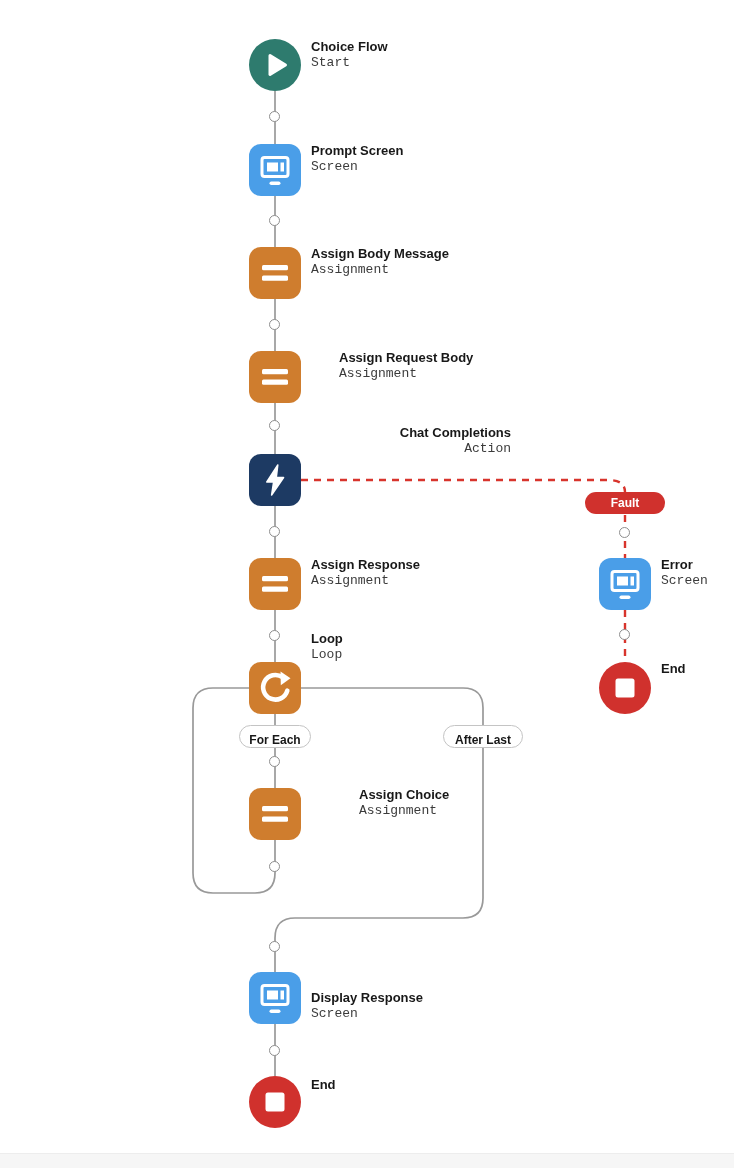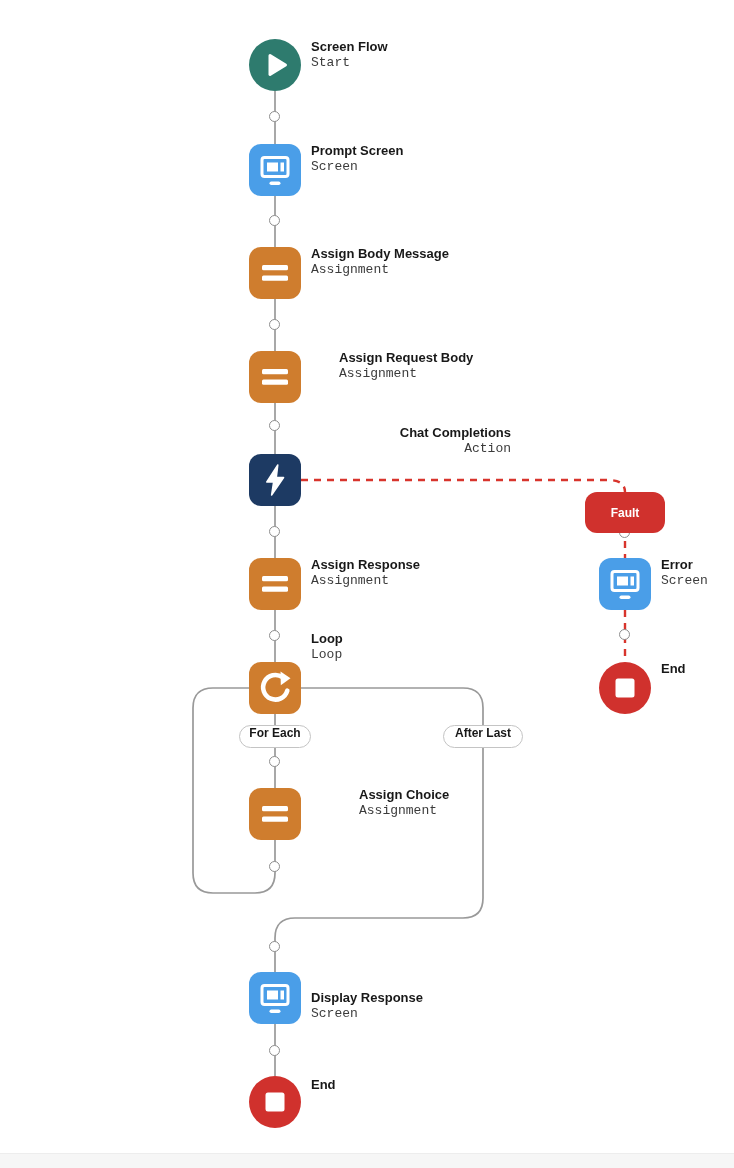--- a/index.html
+++ b/index.html
@@ -59,30 +59,30 @@
     border-radius: 50%;
     cursor: pointer;
   }
   .branch-pill {
     position: absolute;
     height: 23px;
     background: #ffffff;
     border: 1px solid #c4c4c4;
     border-radius: 12px;
     display: flex;
-    align-items: flex-start;
+    align-items: flex-end;
     justify-content: center;
     font-size: 12px;
     font-weight: bold;
     color: #181818;
   }
   .fault-pill {
     position: absolute;
     left: 585px; top: 492px;
-    width: 80px; height: 41px;
+    width: 80px; height: 22px;
     background: #d0312d;
     border-radius: 12px;
     display: flex;
     align-items: center;
     justify-content: center;
     font-size: 12px;
     font-weight: bold;
     color: #ffffff;
   }
   .bottom-strip {
@@ -140,21 +140,21 @@
   <div class="fault-pill">
     <span>Fault</span>
   </div>
 
   <div class="node-icon round type-start" style="left:249px;top:39px;">
     <svg width="52" height="52" viewBox="0 0 52 52">
       <path d="M21 16.5 L36.5 26 L21 35.5 Z" fill="#fff" stroke="#fff" stroke-width="3" stroke-linejoin="round"></path>
     </svg>
   </div>
   <div class="node-label" style="top:39px;">
-    <div class="title">Screen Flow</div>
+    <div class="title">Choice Flow</div>
     <div class="subtitle">Start</div>
   </div>
 
   <div class="node-icon type-screen" style="left:249px;top:144px;">
     <svg width="52" height="52" viewBox="0 0 52 52">
       <rect x="13" y="13.5" width="26" height="19" rx="2.5" fill="none" stroke="#fff" stroke-width="3"></rect>
       <rect x="18" y="18.5" width="11" height="9" fill="#fff"></rect>
       <rect x="31.5" y="18.5" width="3.5" height="9" fill="#fff"></rect>
       <rect x="20.5" y="37.5" width="11" height="3.6" rx="1.8" fill="#fff"></rect>
     </svg>

